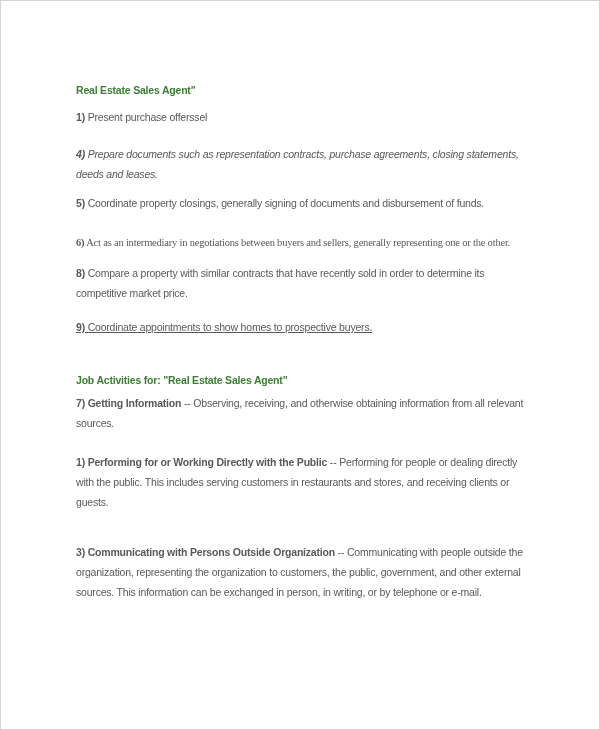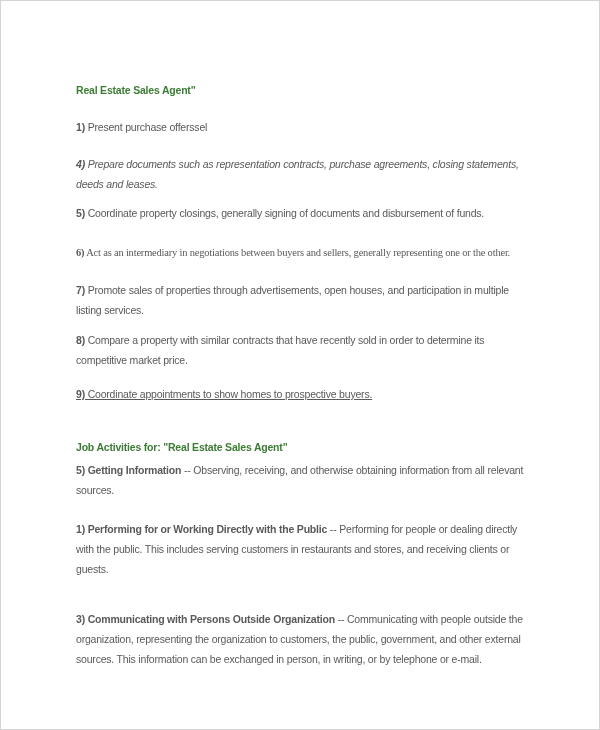--- a/index.html
+++ b/index.html
@@ -27,21 +27,21 @@
     font-weight: bold;
     line-height: 20px;
     color: #3d7c35;
   }
   .para {
     margin: 0;
   }
   .para strong {
     font-weight: bold;
   }
-  .mt1  { margin-top: 17px; }
+  .mt1  { margin-top: 7px; }
   .mt3  { margin-top: 3px; }
   .mt9  { margin-top: 9px; }
   .mt10 { margin-top: 10px; }
   .mt14 { margin-top: 14px; text-decoration: underline; }
   .mt17 { margin-top: 17px; font-style: italic; }
   .mt19 { margin-top: 19px; }
   .mt20 { margin-top: 20px; font-family: Liberation Serif, serif; }
   .mt30 { margin-top: 30px; }
   .mt33 { margin-top: 33px; }
 </style>
@@ -53,27 +53,26 @@
   <h1 class="doc-title">Real Estate Sales Agent"</h1>
 
   <p class="para mt1"><strong>1)</strong><span> Present purchase offerssel</span></p>
 
   <p class="para mt17"><strong>4)</strong><span> Prepare documents such as representation contracts, purchase agreements, closing statements, deeds and leases.</span></p>
 
   <p class="para mt9"><strong>5)</strong><span> Coordinate property closings, generally signing of documents and disbursement of funds.</span></p>
 
   <p class="para mt20"><strong>6)</strong><span> Act as an intermediary in negotiations between buyers and sellers, generally representing one or the other.</span></p>
 
-  <p class="para mt1"><strong>7)</strong><span> Promote sales of properties through advertisements, open houses, and participation in multiple listing services.</span></p>
 
   <p class="para mt10"><strong>8)</strong><span> Compare a property with similar contracts that have recently sold in order to determine its competitive market price.</span></p>
 
   <p class="para mt14"><strong>9)</strong><span> Coordinate appointments to show homes to prospective buyers.</span></p>
 
   <h2 class="section-heading mt33">Job Activities for: "Real Estate Sales Agent"</h2>
 
-  <p class="para mt3"><strong>5) Getting Information</strong><span> -- Observing, receiving, and otherwise obtaining information from all relevant sources.</span></p>
+  <p class="para mt3"><strong>7) Getting Information</strong><span> -- Observing, receiving, and otherwise obtaining information from all relevant sources.</span></p>
 
   <p class="para mt19"><strong>1) Performing for or Working Directly with the Public</strong><span> -- Performing for people or dealing directly with the public. This includes serving customers in restaurants and stores, and receiving clients or guests.</span></p>
 
   <p class="para mt30"><strong>3) Communicating with Persons Outside Organization</strong><span> -- Communicating with people outside the organization, representing the organization to customers, the public, government, and other external sources. This information can be exchanged in person, in writing, or by telephone or e-mail.</span></p>
 
 </div>
 
 </body></html>

